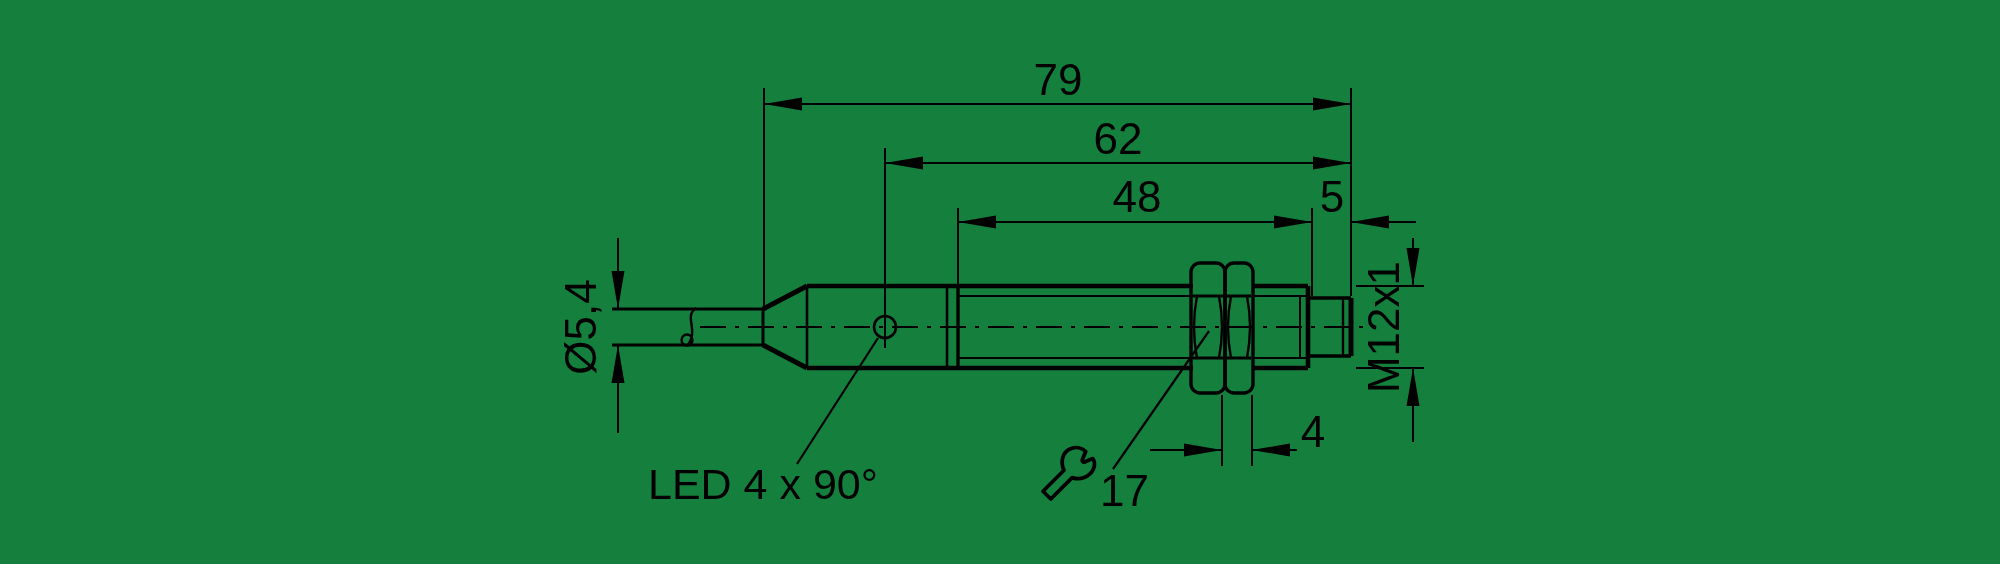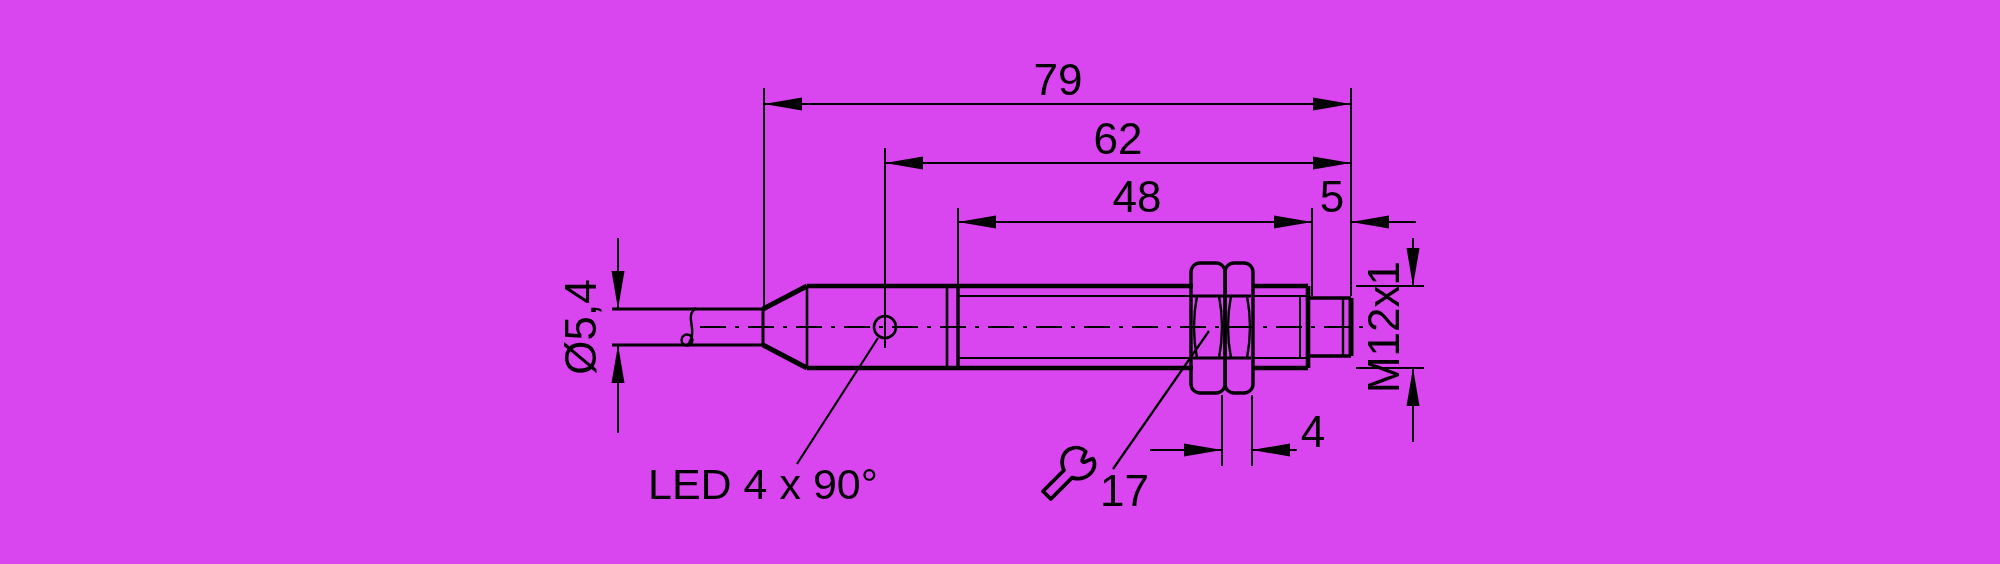--- a/index.html
+++ b/index.html
@@ -4,21 +4,21 @@
 <style>
   html, body {
     margin: 0;
     padding: 0;
     background: #ffffff;
   }
   .stage {
     position: relative;
     width: 2000px;
     height: 564px;
-    background: #d946ef;
+    background: #15803d;
     overflow: hidden;
   }
   svg { display: block; }
   .outline   { stroke: #000; fill: none; stroke-width: 4.6; }
   .outline-x { stroke: #000; fill: none; stroke-width: 5;   }
   .med       { stroke: #000; fill: none; stroke-width: 3;   }
   .med2      { stroke: #000; fill: none; stroke-width: 3.4; }
   .cable-ln  { stroke: #000; fill: none; stroke-width: 3.2; }
   .thin      { stroke: #000; fill: none; stroke-width: 2;   }
   .thin2     { stroke: #000; fill: none; stroke-width: 2.4; }

